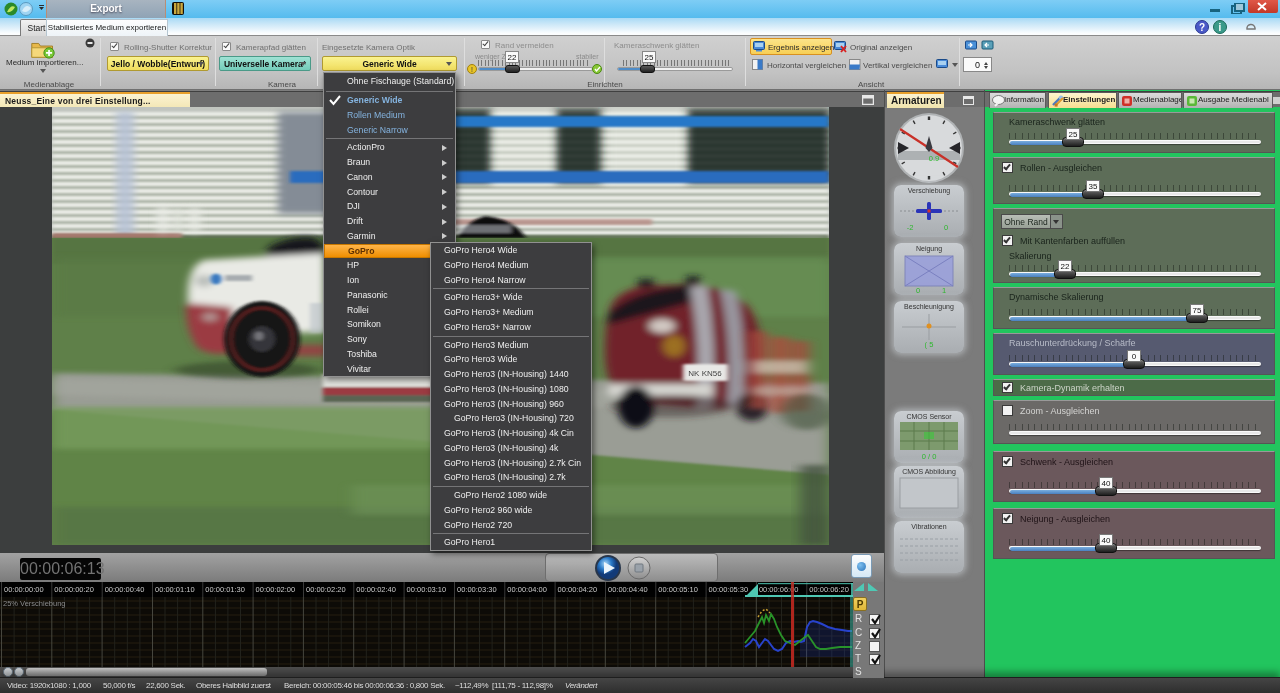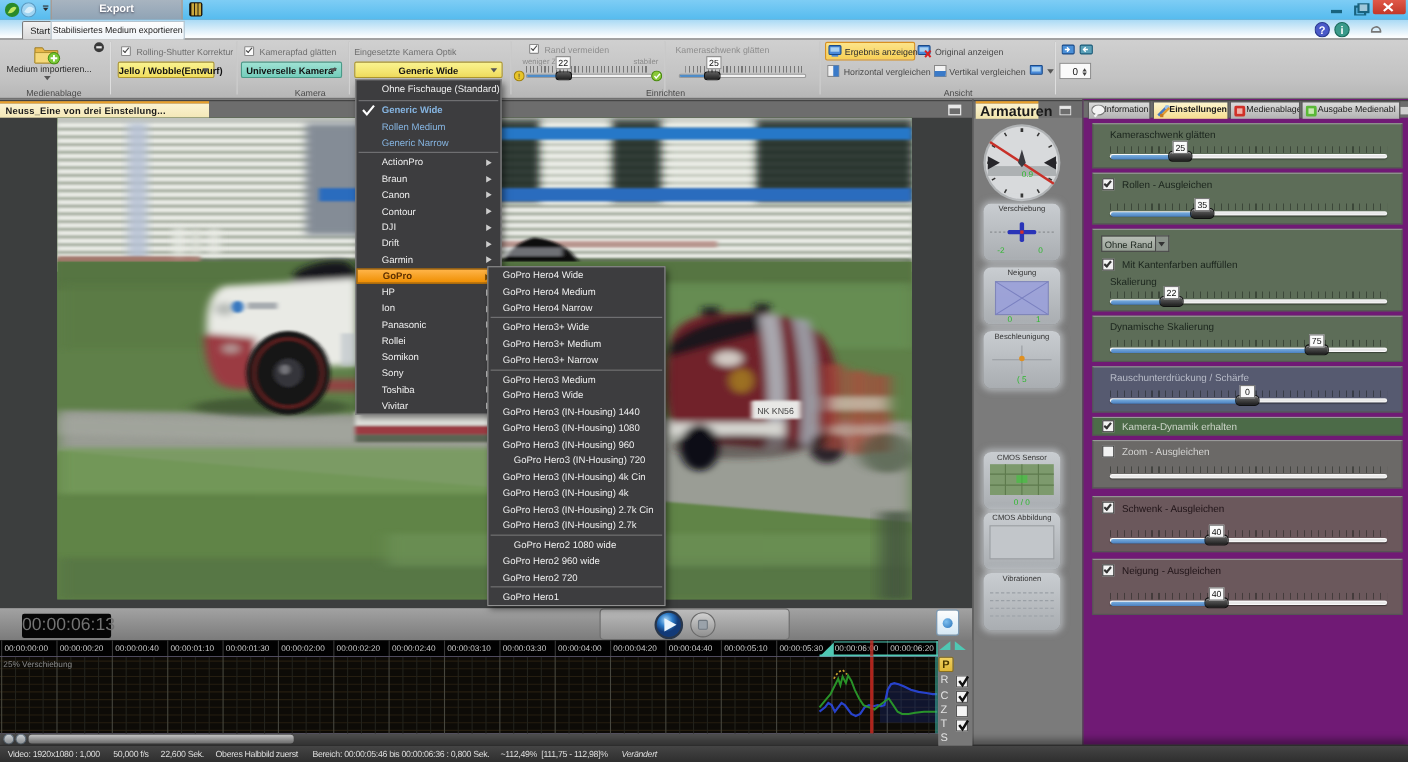--- a/index.html
+++ b/index.html
@@ -34,24 +34,24 @@
 #btngroup{position:absolute;left:545px;top:0px;width:173px;height:29px;background:linear-gradient(#bcbcbc,#8e8e8e);border:1px solid #6e6e6e;border-radius:4px;}
 #bluedot{position:absolute;left:851px;top:1px;width:21px;height:24px;background:linear-gradient(#fdfdfd,#d5e8f5);border:1px solid #7a9ab5;border-radius:3px;}
 #bluedot:after{content:"";position:absolute;left:5px;top:7px;width:9px;height:9px;border-radius:50%;background:radial-gradient(circle at 35% 35%,#7ec0f0,#2a72b8);}
 #ruler{position:absolute;left:0;top:492px;width:853px;height:15px;background:#010101;}
 #timeline{position:absolute;left:0;top:507px;width:853px;height:70px;background:#c4b5fd;}
 #tright{position:absolute;left:853px;top:492px;width:31px;height:96px;background:#787878;z-index:5;}
 #scrollrow{position:absolute;left:0;top:577px;width:853px;height:10px;background:#4e4e4e;}
 #sthumb{position:absolute;left:26px;top:1px;width:241px;height:8px;background:linear-gradient(#c8c8c8,#9e9e9e);border-radius:3px;}
 #arma{position:absolute;left:884px;top:0;width:100px;height:587px;background:#7b7b7b;border-left:1px solid #4e4e4e;}
 #armahead{position:absolute;left:0;top:1px;width:100px;height:16px;background:#6d6d6d;border-top:1px solid #404040;}
-#armatab{position:absolute;left:2px;top:0;width:57px;height:16px;background:linear-gradient(#fbf3d2,#f0e3ac);border-top:2px solid #e8a02c;font-size:13px;font-weight:bold;color:#1a1a1a;line-height:13px;padding-left:4px;}
+#armatab{position:absolute;left:2px;top:0;width:57px;height:16px;background:linear-gradient(#fbf3d2,#f0e3ac);border-top:2px solid #e8a02c;font-size:10px;font-weight:bold;color:#1a1a1a;line-height:13px;padding-left:4px;}
 .gadget{position:absolute;left:9px;width:70px;height:52px;background:linear-gradient(#c9cdd1,#a9adb1);border-radius:7px;box-shadow:0 0 6px 2px rgba(230,236,242,.5);}
 .glabel{position:absolute;width:100%;top:2px;text-align:center;font-size:7px;color:#333;}
-#settings{position:absolute;left:984px;top:0;width:296px;height:587px;background:#701a75;border-left:1px solid #4e4e4e;}
+#settings{position:absolute;left:984px;top:0;width:296px;height:587px;background:#22c55e;border-left:1px solid #4e4e4e;}
 #sethead{position:absolute;left:0;top:1px;width:296px;height:16px;background:#6d6d6d;border-top:1px solid #404040;}
 .stab{position:absolute;top:0;height:16px;background:linear-gradient(#dcdcdc,#b2b2b2);border:1px solid #5a5a5a;border-bottom:none;font-size:8px;color:#1a1a1a;line-height:14px;white-space:nowrap;overflow:hidden;}
 .stab.act{background:linear-gradient(#fdf6d0,#f6dd90);font-weight:bold;}
 .sec{position:absolute;left:8px;width:282px;border:1px solid #555;border-top:1px solid #999;}
 .sec.green{background:#5d6d58;}
 .sec.blue{background:#565a70;}
 .sec.maroon{background:#6b585c;}
 .sec.gray{background:#6b6967;}
 .slabel{position:absolute;font-size:9px;color:#1a241c;white-space:nowrap;}
 .scheck{position:absolute;width:11px;height:11px;background:#f2f2f2;border:1px solid #3a3a3a;overflow:hidden;}
@@ -131,21 +131,21 @@
     <div class="abs" style="left:6px;top:22px;font-size:8px;color:#2a2a2a;">Medium importieren...</div>
     <div class="abs" style="left:40px;top:33px;width:0;height:0;border:3px solid transparent;border-top:4px solid #555;"></div>
     <svg class="abs" style="left:85px;top:2px" width="10" height="10">
         <circle cx="5" cy="5" r="4.5" fill="#3a3a3a"></circle>
         <rect x="2.5" y="4" width="5" height="2" fill="#e8e8e8"></rect>
       </svg>
     <div class="rcheck" style="left:110px;top:6px">
         <i></i>
       </div>
     <div class="rchecklbl" style="left:124px;top:7px">Rolling-Shutter Korrektur</div>
-    <div class="combo ycombo" style="left:107px;top:20px;width:88px;">Jello / Wobble(Entwurf)<i></i></div>
+    <div class="combo ycombo" style="left:107px;top:20px;width:102px;">Jello / Wobble(Entwurf)<i></i></div>
     <div class="rcheck" style="left:222px;top:6px">
         <i></i>
       </div>
     <div class="rchecklbl" style="left:236px;top:7px">Kamerapfad glätten</div>
     <div class="combo tcombo" style="left:219px;top:20px;width:92px;">Universelle Kamera*<i></i></div>
     <div class="rchecklbl" style="left:322px;top:7px;">Eingesetzte Kamera Optik</div>
     <div class="combo ycombo" style="left:322px;top:20px;width:135px;">Generic Wide<i></i></div>
     <div class="rcheck" style="left:481px;top:4px">
         <i></i>
       </div>
@@ -775,21 +775,21 @@
       <div class="mi hl">GoPro<span class="arr"></span></div>
       <div class="mi">HP<span class="arr"></span></div>
       <div class="mi">Ion<span class="arr"></span></div>
       <div class="mi">Panasonic<span class="arr"></span></div>
       <div class="mi">Rollei<span class="arr"></span></div>
       <div class="mi">Somikon<span class="arr"></span></div>
       <div class="mi">Sony<span class="arr"></span></div>
       <div class="mi">Toshiba<span class="arr"></span></div>
       <div class="mi">Vivitar<span class="arr"></span></div>
     </div>
-  <div class="menu" id="menu2" style="left:443px;top:242px;width:162px;">
+  <div class="menu" id="menu2" style="left:430px;top:242px;width:162px;">
       <div class="mi" style="padding-left:13px">GoPro Hero4 Wide</div>
       <div class="mi" style="padding-left:13px">GoPro Hero4 Medium</div>
       <div class="mi" style="padding-left:13px">GoPro Hero4 Narrow</div>
       <div class="msep"></div>
       <div class="mi" style="padding-left:13px">GoPro Hero3+ Wide</div>
       <div class="mi" style="padding-left:13px">GoPro Hero3+ Medium</div>
       <div class="mi" style="padding-left:13px">GoPro Hero3+ Narrow</div>
       <div class="msep"></div>
       <div class="mi" style="padding-left:13px">GoPro Hero3 Medium</div>
       <div class="mi" style="padding-left:13px">GoPro Hero3 Wide</div>

